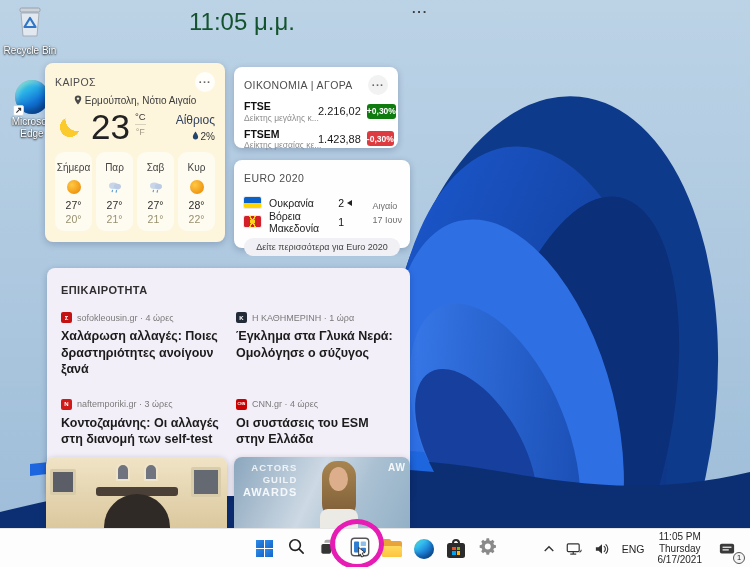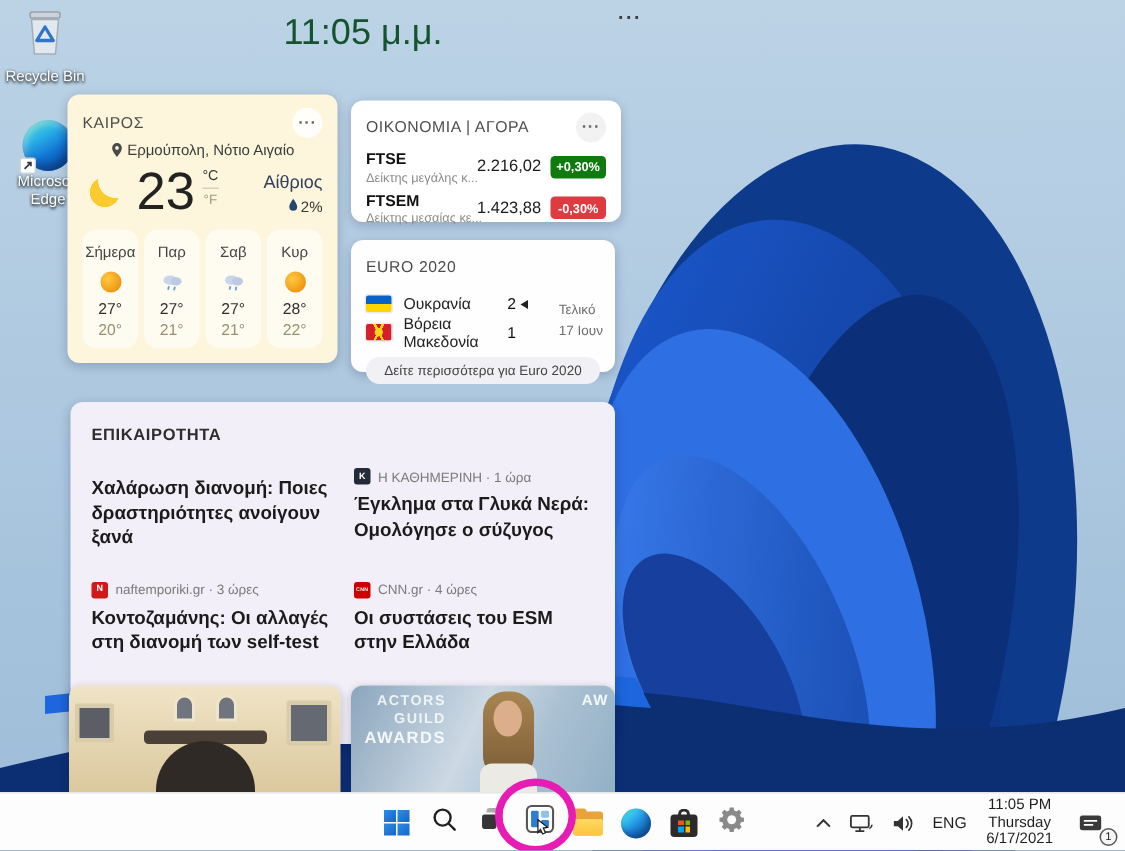--- a/index.html
+++ b/index.html
@@ -56,21 +56,21 @@
   .cw-day .dn { font-size:10px; color:#444; }
   .wicon { height:16px; margin-top:4px; display:flex; align-items:center; justify-content:center; }
   .sun { width:14px; height:14px; border-radius:50%;
       background:radial-gradient(circle at 35% 35%, #ffc944, #ef9410 75%); }
   .cw-day .hi { font-size:10.5px; color:#2e2e2e; margin-top:4px; }
   .cw-day .lo { font-size:10.5px; color:#98906f; margin-top:2px; }
   .cw-footer { margin-top:8px; height:21px; border-radius:11px; background:rgba(255,255,255,.66);
       display:flex; align-items:center; justify-content:center; font-size:9.5px; color:#333; cursor:pointer; }
 
   
-  .card-finance { left:234px; top:67px; width:180px; height:81px; background:#fff; padding:8px 10px; }
+  .card-finance { left:234px; top:67px; width:164px; height:81px; background:#fff; padding:8px 10px; }
   .cf-head { display:flex; align-items:center; justify-content:space-between; }
   .cf-head .more-btn { background:#f2f2f2; }
   .stock-row { display:flex; align-items:center; margin-top:5px; cursor:pointer; }
   .stock-id { width:74px; }
   .stock-sym { font-size:10.5px; font-weight:bold; color:#111; line-height:1.2; }
   .stock-desc { font-size:8.5px; color:#8d8d8d; white-space:nowrap; }
   .stock-val { margin-left:auto; font-size:11px; color:#1a1a1a; }
   .badge { width:46px; height:15px; margin-left:6px; border-radius:3px; color:#fff; font-size:8.5px;
       font-weight:bold; display:flex; align-items:center; justify-content:center; }
   .badge.up { background:#0f7b0f; }
@@ -349,32 +349,36 @@
       <span class="team-score">2</span>
       <span class="win-marker"></span>
     </div>
     <div class="team-row">
       <span class="flag flag-mk"></span>
       <span class="team-name">Βόρεια Μακεδονία</span>
       <span class="team-score">1</span>
       <span class="marker-space"></span>
     </div>
     <div class="cs-meta">
-      <span style="display:block;">Τελικό</span>
+      <span style="display:block;">Αιγαίο</span>
       <span style="display:block;">17 Ιουν</span>
     </div>
   </div>
   <div class="cs-footer">Δείτε περισσότερα για Euro 2020</div>
 </div>
 
 <div class="card card-news">
   <span class="cn-title">ΕΠΙΚΑΙΡΟΤΗΤΑ</span>
   <div class="cn-grid">
     <div class="article">
-      <span class="headline" style="display:block;">Χαλάρωση διανομή: Ποιες δραστηριότητες ανοίγουν ξανά</span>
+      <span class="src-row">
+        <span class="fav fav-sofokleousin">Σ</span>
+        <span class="src-text">sofokleousin.gr · 4 ώρες</span>
+      </span>
+      <span class="headline" style="display:block;">Χαλάρωση αλλαγές: Ποιες δραστηριότητες ανοίγουν ξανά</span>
     </div>
     <div class="article">
       <span class="src-row">
         <span class="fav fav-kathimerini">Κ</span>
         <span class="src-text">Η ΚΑΘΗΜΕΡΙΝΗ · 1 ώρα</span>
       </span>
       <span class="headline" style="display:block;">Έγκλημα στα Γλυκά Νερά: Ομολόγησε ο σύζυγος</span>
     </div>
     <div class="article">
       <span class="src-row">

